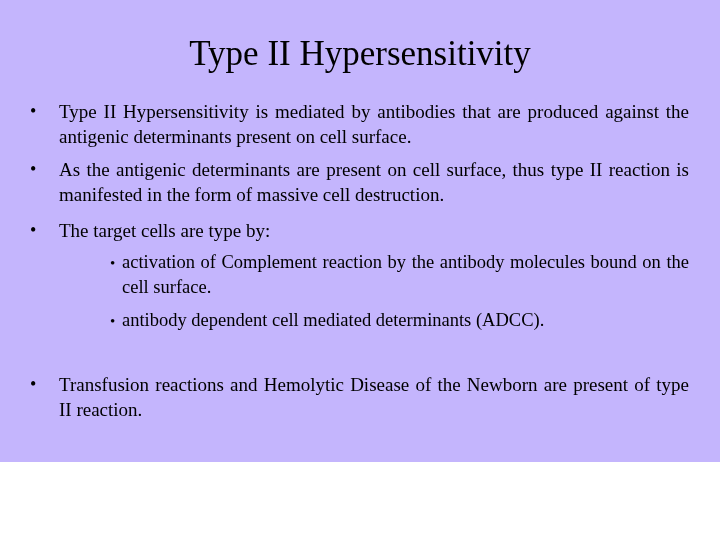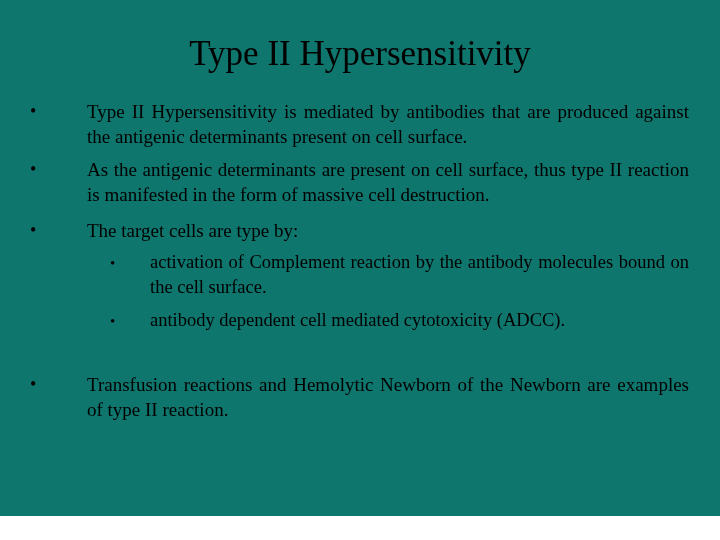--- a/index.html
+++ b/index.html
@@ -1,23 +1,23 @@
 <!DOCTYPE html>
 <html><head>
 <meta charset="utf-8">
 <style>
   html, body { margin: 0; padding: 0; background: #ffffff; }
   body { width: 720px; height: 540px; overflow: hidden; position: relative;
          font-family: "Liberation Serif", "DejaVu Serif", serif; color: #000; }
-  .slide { position: absolute; left: 0; top: 0; width: 720px; height: 516px; background: #0f766e; }
+  .slide { position: absolute; left: 0; top: 0; width: 720px; height: 462px; background: #c4b5fd; }
   .title { position: absolute; left: 0; top: 30px; width: 720px; text-align: center;
            font-size: 35px; line-height: 48px; }
   .body { position: absolute; left: 0; top: 99px; width: 720px; }
   .item { position: absolute; font-size: 19px; line-height: 25px; text-align: justify; }
-  .item .text { display: block; margin-left: 28px; }
+  .item .text { display: block; }
   .l1 { left: 59px; width: 630px; }
   .l2 { left: 122px; width: 567px; font-size: 18.5px; }
   .bullet { position: absolute; top: 0; font-size: 18px; }
   .l1 .bullet { left: -29px; }
   .l2 .bullet { left: -12px; font-size: 15px; top: 1px; }
 </style>
 </head>
 <body>
 
 <div class="slide">
@@ -35,20 +35,20 @@
     <div class="item l1" style="top:119px;">
       <span class="bullet">•</span>
       <span class="text">The target cells are type by:</span>
     </div>
     <div class="item l2" style="top:151px;">
       <span class="bullet">•</span>
       <span class="text">activation of Complement reaction by the antibody molecules bound on the cell surface.</span>
     </div>
     <div class="item l2" style="top:209px;">
       <span class="bullet">•</span>
-      <span class="text">antibody dependent cell mediated cytotoxicity (ADCC).</span>
+      <span class="text">antibody dependent cell mediated determinants (ADCC).</span>
     </div>
     <div class="item l1" style="top:273px;">
       <span class="bullet">•</span>
-      <span class="text">Transfusion reactions and Hemolytic Newborn of the Newborn are examples of type II reaction.</span>
+      <span class="text">Transfusion reactions and Hemolytic Disease of the Newborn are present of type II reaction.</span>
     </div>
   </div>
 </div>
 
 </body></html>

